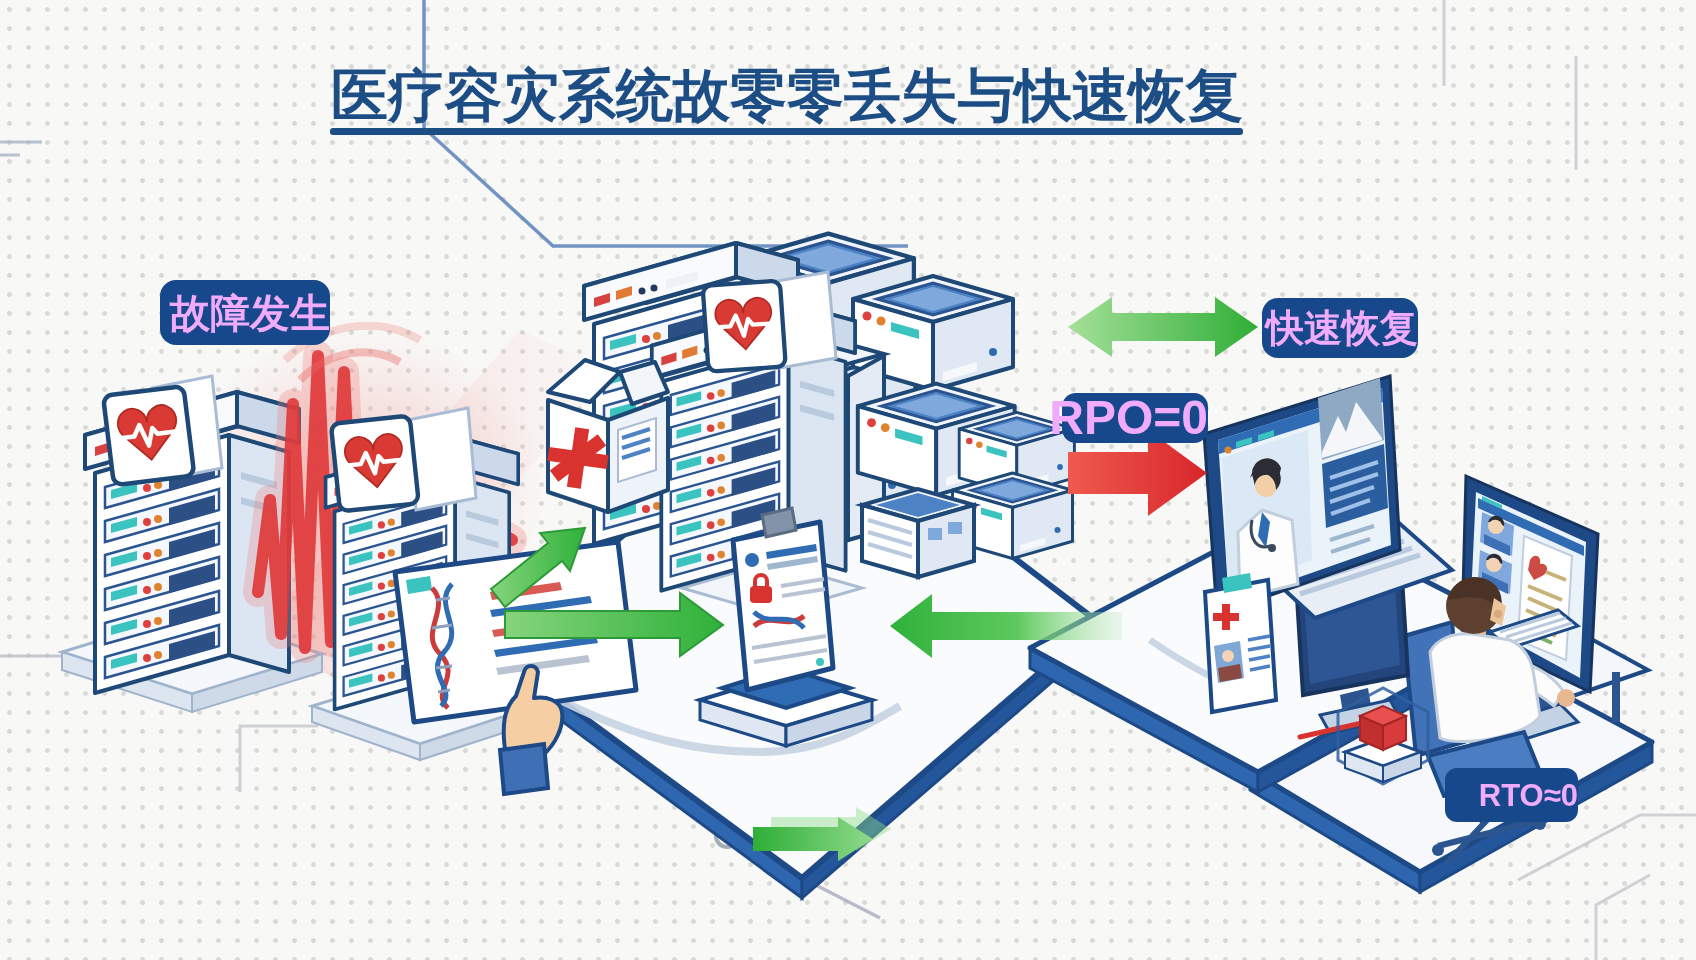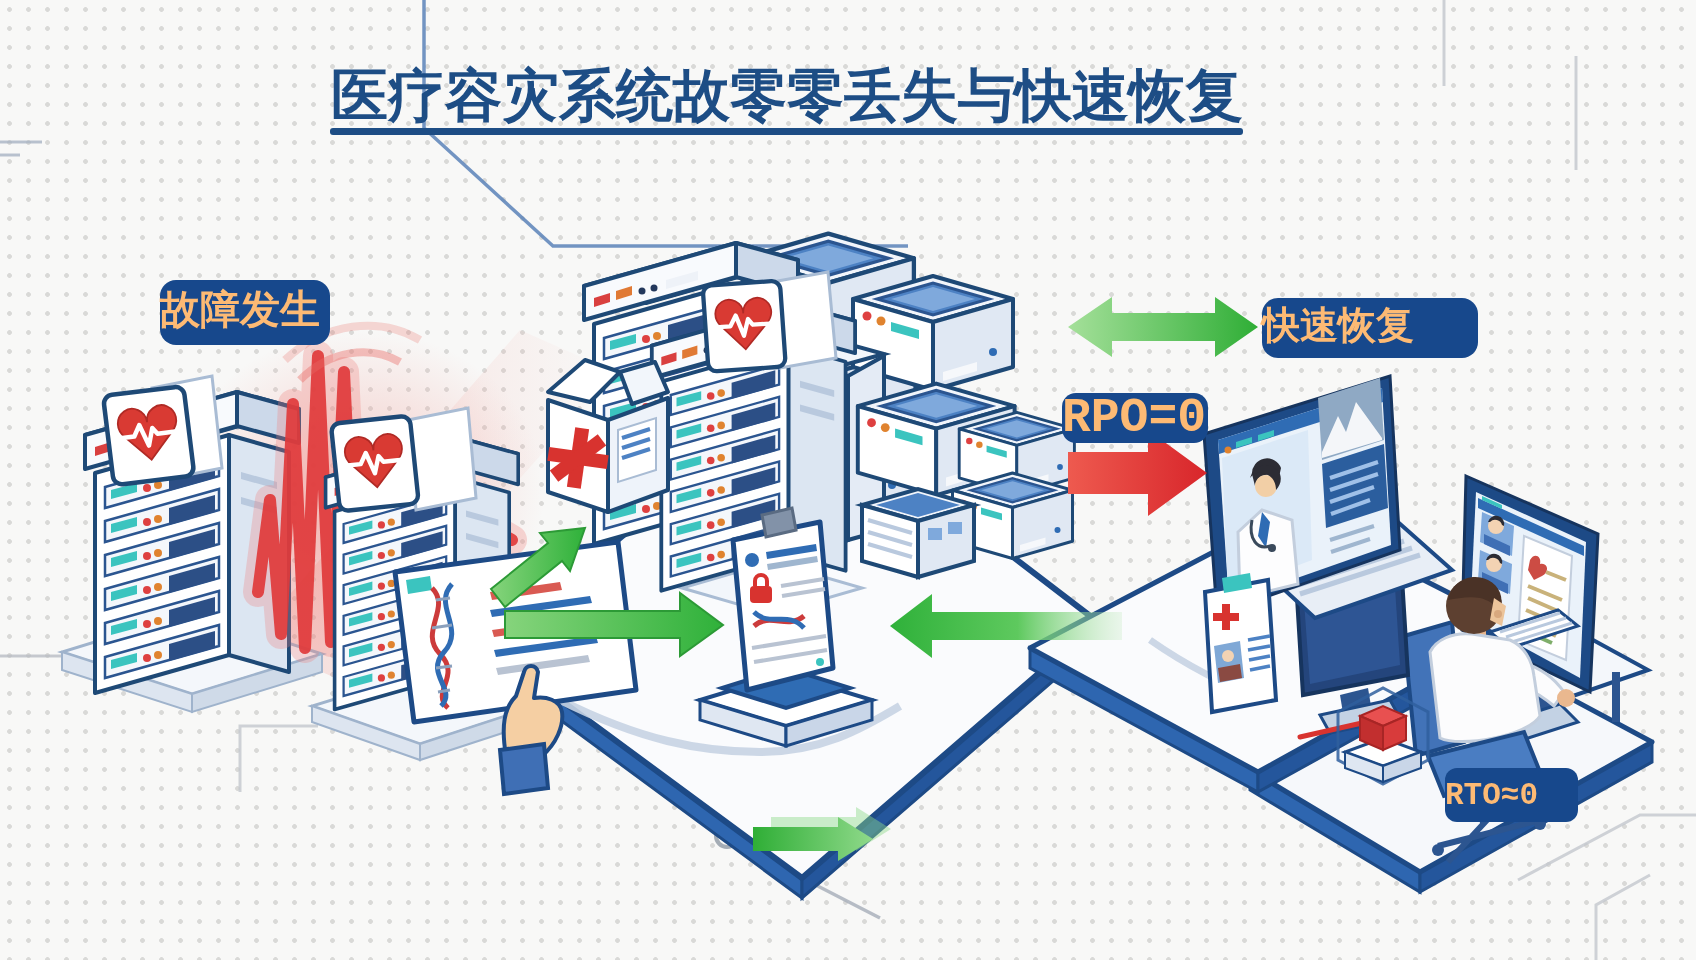--- a/index.html
+++ b/index.html
@@ -1,39 +1,39 @@
 <!DOCTYPE html>
 <html><head>
 <meta charset="utf-8">
 <style>
   html,body{margin:0;padding:0;}
   .stage{
     position:relative; width:1696px; height:960px; overflow:hidden;
     background-color:#f8f8f7;
     background-image:radial-gradient(circle,#d9d9d7 2px, transparent 2.8px);
     background-size:19px 19px;
-    font-family:Liberation Mono, monospace;
+    font-family:Liberation Sans, sans-serif;
   }
   .scene-svg{position:absolute; left:0; top:0;}
   .page-title{
     position:absolute; left:330px; top:58px; width:914px;
     font-size:57px; font-weight:bold; color:#1d4d85;
     text-align:center; white-space:nowrap; letter-spacing:0px;
   }
   .title-underline{
     position:absolute; left:330px; top:128px; width:913px; height:7px;
     background:#1d4d85; border-radius:3px;
   }
   .pill{
-    position:absolute; display:flex; align-items:center; justify-content:flex-start;
-    background:#17488c; color:#fdba74; font-weight:bold; border-radius:16px;
+    position:absolute; display:flex; align-items:center; justify-content:flex-end;
+    background:#17488c; color:#f0abfc; font-weight:bold; border-radius:16px;
     line-height:1;
   }
   .pill-failure{left:160px; top:280px; width:170px; height:65px; font-size:40px;}
-  .pill-recovery{left:1262px; top:298px; width:216px; height:60px; font-size:38px;}
+  .pill-recovery{left:1262px; top:298px; width:156px; height:60px; font-size:38px;}
   .pill-rpo{left:1062px; top:393px; width:146px; height:50px; font-size:48px; border-radius:14px;}
   .pill-rto{left:1445px; top:768px; width:133px; height:54px; font-size:31px; border-radius:12px;}
 </style>
 </head>
 <body>
 
 <div class="stage">
 
 <svg class="scene-svg" width="1696" height="960" viewBox="0 0 1696 960">
   <defs>

